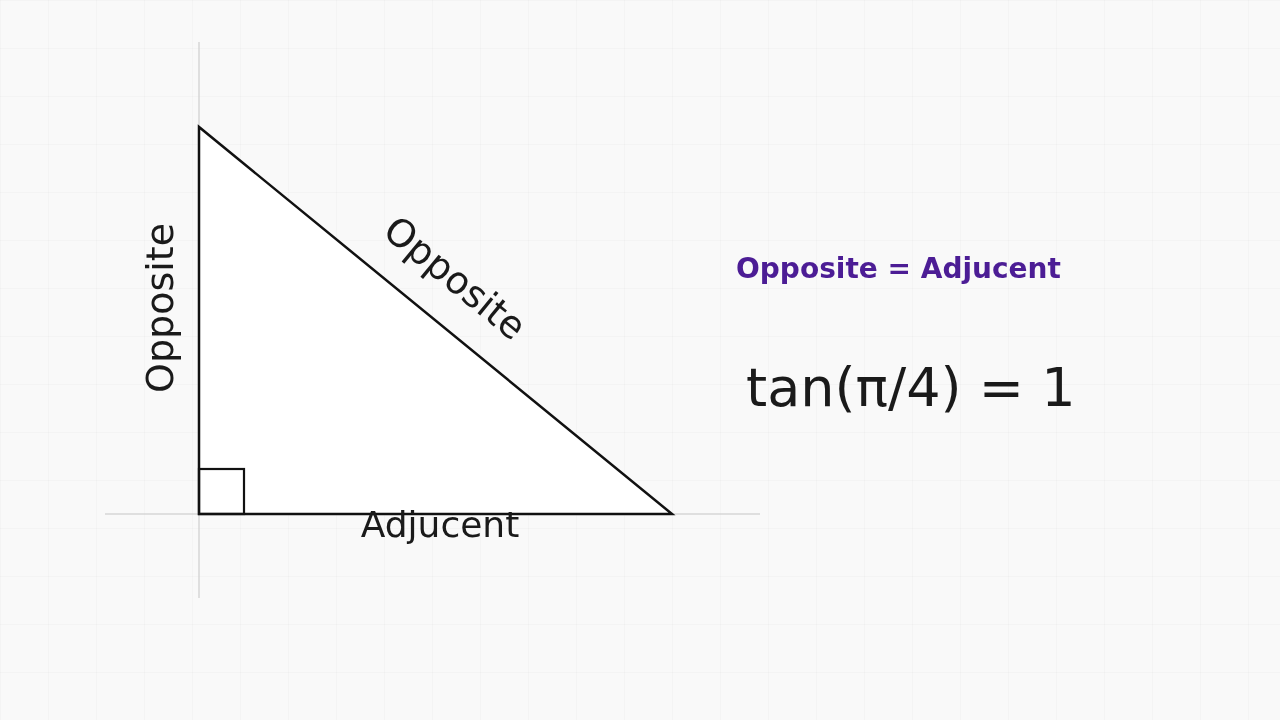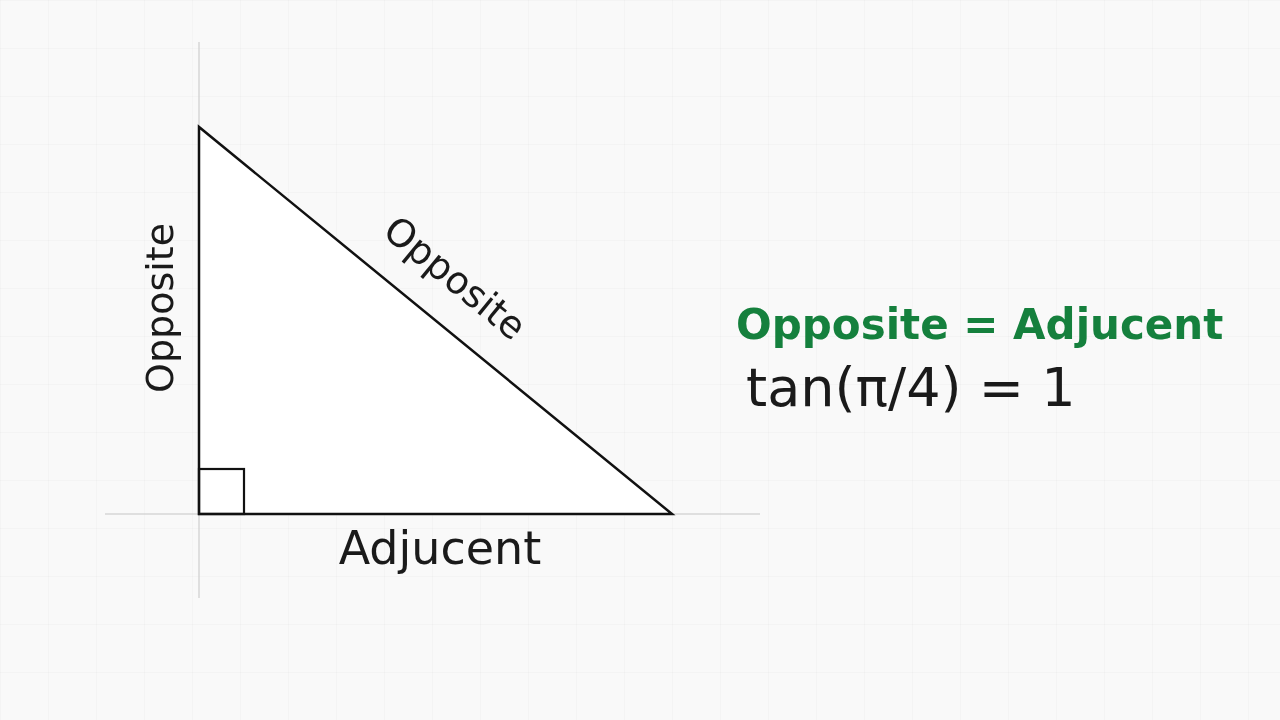--- a/index.html
+++ b/index.html
@@ -24,25 +24,25 @@
   }
   .lbl-left {
     left:160px; top:308px; font-size:38px;
     transform:translate(-50%,-50%) rotate(-90deg);
   }
   .lbl-hyp {
     left:455px; top:278px; font-size:38px;
     transform:translate(-50%,-50%) rotate(39.3deg);
   }
   .lbl-bottom {
-    left:440px; top:548px; font-size:46px;
+    left:440px; top:524px; font-size:36px;
     transform:translate(-50%,-50%);
   }
   .eq-title {
-    left:736px; top:252px; font-size:42px; font-weight:bold; color:#15803d;margin-top:48px;
+    left:736px; top:252px; font-size:28px; font-weight:bold; color:#4c1d95;
   }
   .eq-formula {
     left:746px; top:356px; font-size:54px; color:#1a1a1a;
   }
 </style>
 </head>
 <body>
 
 <div class="canvas">
   <div class="gridbg"></div>

